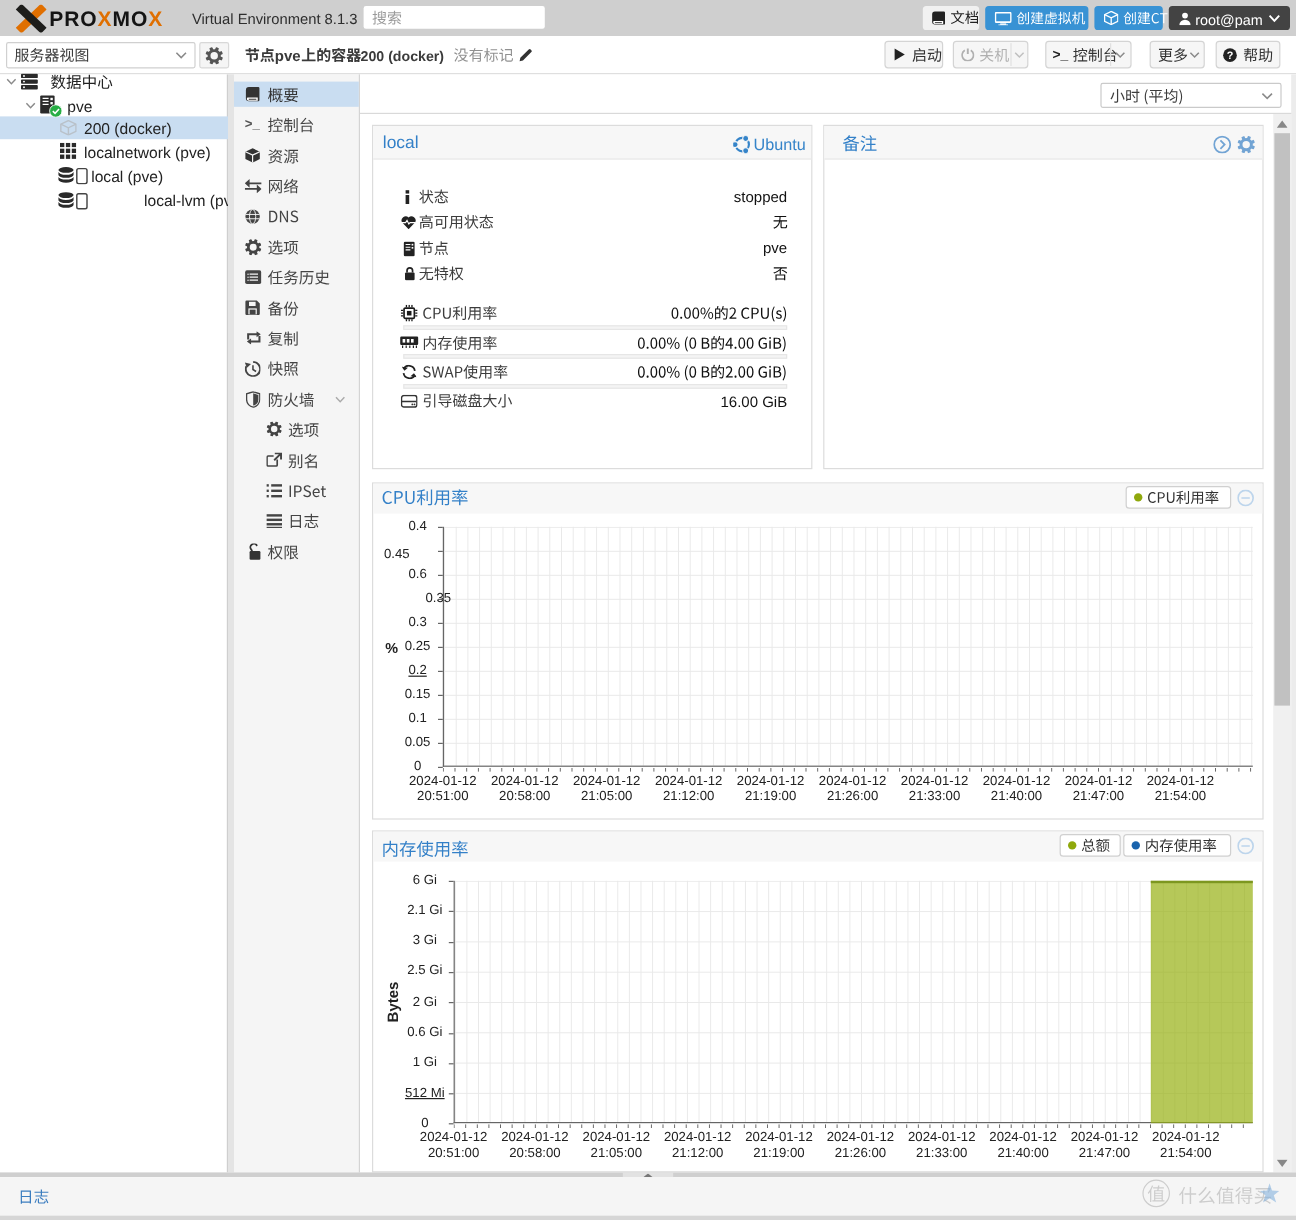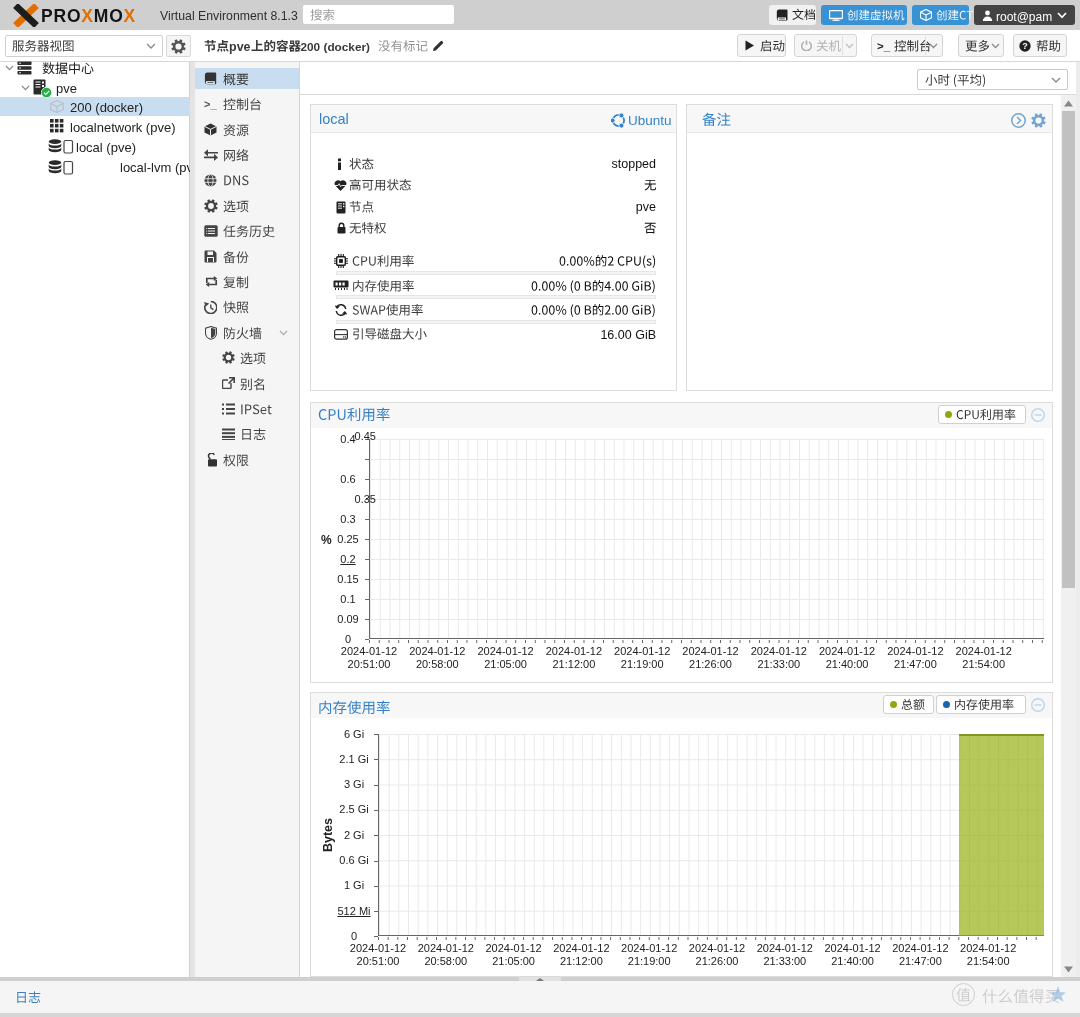--- a/index.html
+++ b/index.html
@@ -678,37 +678,37 @@
 <div style="position:absolute;left:743.8px;top:645px;width:70px;font:11px 'Liberation Sans',sans-serif;color:#222;line-height:13.2px;white-space:nowrap;text-align:center;">2024-01-12</div>
 <div style="position:absolute;left:743.8px;top:658px;width:70px;font:11px 'Liberation Sans',sans-serif;color:#222;line-height:13.2px;white-space:nowrap;text-align:center;">21:33:00</div>
 <div style="position:absolute;left:812.1px;top:645px;width:70px;font:11px 'Liberation Sans',sans-serif;color:#222;line-height:13.2px;white-space:nowrap;text-align:center;">2024-01-12</div>
 <div style="position:absolute;left:812.1px;top:658px;width:70px;font:11px 'Liberation Sans',sans-serif;color:#222;line-height:13.2px;white-space:nowrap;text-align:center;">21:40:00</div>
 <div style="position:absolute;left:880.4px;top:645px;width:70px;font:11px 'Liberation Sans',sans-serif;color:#222;line-height:13.2px;white-space:nowrap;text-align:center;">2024-01-12</div>
 <div style="position:absolute;left:880.4px;top:658px;width:70px;font:11px 'Liberation Sans',sans-serif;color:#222;line-height:13.2px;white-space:nowrap;text-align:center;">21:47:00</div>
 <div style="position:absolute;left:948.7px;top:645px;width:70px;font:11px 'Liberation Sans',sans-serif;color:#222;line-height:13.2px;white-space:nowrap;text-align:center;">2024-01-12</div>
 <div style="position:absolute;left:948.7px;top:658px;width:70px;font:11px 'Liberation Sans',sans-serif;color:#222;line-height:13.2px;white-space:nowrap;text-align:center;">21:54:00</div>
 <div style="position:absolute;left:320px;top:432.5px;width:56px;font:11px 'Liberation Sans',sans-serif;color:#222;line-height:13.2px;white-space:nowrap;text-align:center;">0.4</div>
 <div style="position:absolute;left:365px;top:439px;width:4px;height:1px;background:#666;"></div>
-<div style="position:absolute;left:320px;top:430px;width:56px;font:11px 'Liberation Sans',sans-serif;color:#222;line-height:13.2px;white-space:nowrap;text-align:right;">0.45</div>
+<div style="position:absolute;left:320px;top:456px;width:56px;font:11px 'Liberation Sans',sans-serif;color:#222;line-height:13.2px;white-space:nowrap;text-align:left;">0.45</div>
 <div style="position:absolute;left:365px;top:459px;width:4px;height:1px;background:#666;"></div>
 <div style="position:absolute;left:320px;top:472.5px;width:56px;font:11px 'Liberation Sans',sans-serif;color:#222;line-height:13.2px;white-space:nowrap;text-align:center;">0.6</div>
 <div style="position:absolute;left:365px;top:479px;width:4px;height:1px;background:#666;"></div>
 <div style="position:absolute;left:320px;top:492.5px;width:56px;font:11px 'Liberation Sans',sans-serif;color:#222;line-height:13.2px;white-space:nowrap;text-align:right;">0.35</div>
 <div style="position:absolute;left:365px;top:499px;width:4px;height:1px;background:#666;"></div>
 <div style="position:absolute;left:320px;top:512.5px;width:56px;font:11px 'Liberation Sans',sans-serif;color:#222;line-height:13.2px;white-space:nowrap;text-align:center;">0.3</div>
 <div style="position:absolute;left:365px;top:519px;width:4px;height:1px;background:#666;"></div>
 <div style="position:absolute;left:320px;top:532.5px;width:56px;font:11px 'Liberation Sans',sans-serif;color:#222;line-height:13.2px;white-space:nowrap;text-align:center;">0.25</div>
 <div style="position:absolute;left:365px;top:539px;width:4px;height:1px;background:#666;"></div>
 <div style="position:absolute;left:320px;top:552.5px;width:56px;font:11px 'Liberation Sans',sans-serif;color:#222;line-height:13.2px;white-space:nowrap;text-align:center;text-decoration:underline;">0.2</div>
 <div style="position:absolute;left:365px;top:559px;width:4px;height:1px;background:#666;"></div>
 <div style="position:absolute;left:320px;top:572.5px;width:56px;font:11px 'Liberation Sans',sans-serif;color:#222;line-height:13.2px;white-space:nowrap;text-align:center;">0.15</div>
 <div style="position:absolute;left:365px;top:579px;width:4px;height:1px;background:#666;"></div>
 <div style="position:absolute;left:320px;top:592.5px;width:56px;font:11px 'Liberation Sans',sans-serif;color:#222;line-height:13.2px;white-space:nowrap;text-align:center;">0.1</div>
 <div style="position:absolute;left:365px;top:599px;width:4px;height:1px;background:#666;"></div>
-<div style="position:absolute;left:320px;top:612.5px;width:56px;font:11px 'Liberation Sans',sans-serif;color:#222;line-height:13.2px;white-space:nowrap;text-align:center;">0.09</div>
+<div style="position:absolute;left:320px;top:612.5px;width:56px;font:11px 'Liberation Sans',sans-serif;color:#222;line-height:13.2px;white-space:nowrap;text-align:center;">0.05</div>
 <div style="position:absolute;left:365px;top:619px;width:4px;height:1px;background:#666;"></div>
 <div style="position:absolute;left:320px;top:632.5px;width:56px;font:11px 'Liberation Sans',sans-serif;color:#222;line-height:13.2px;white-space:nowrap;text-align:center;">0</div>
 <div style="position:absolute;left:365px;top:639px;width:4px;height:1px;background:#666;"></div>
 <div style="position:absolute;left:321px;top:532.5px;width:12px;font:bold 12px 'Liberation Sans',sans-serif;color:#222;line-height:14.4px;white-space:nowrap;font-weight:bold;">%</div>
 <div style="position:absolute;left:310px;top:692px;width:743px;height:285px;background:#fff;border:1px solid #dcdcdc;"></div>
 <div style="position:absolute;left:311px;top:693px;width:741px;height:25px;background:#f7f7f7;"></div>
 <svg style="position:absolute;left:318.0px;top:696.4px;overflow:visible" width="72.5" height="23.2" fill="#3380c8">
     <path transform="translate(0.00,16.89) scale(0.014500,-0.014500)" d="M99 669V-82H173V595H462C457 463 420 298 199 179C217 166 242 138 253 122C388 201 460 296 498 392C590 307 691 203 742 135L804 184C742 259 620 376 521 464C531 509 536 553 538 595H829V20C829 2 824 -4 804 -5C784 -5 716 -6 645 -3C656 -24 668 -58 671 -79C761 -79 823 -79 858 -67C892 -54 903 -30 903 19V669H539V840H463V669Z"></path>
     <path transform="translate(14.50,16.89) scale(0.014500,-0.014500)" d="M613 349V266H335V196H613V10C613 -4 610 -8 592 -9C574 -10 514 -10 448 -8C458 -29 468 -58 471 -79C557 -79 613 -79 647 -68C680 -56 689 -35 689 9V196H957V266H689V324C762 370 840 432 894 492L846 529L831 525H420V456H761C718 416 663 375 613 349ZM385 840C373 797 359 753 342 709H63V637H311C246 499 153 370 31 284C43 267 61 235 69 216C112 247 152 282 188 320V-78H264V411C316 481 358 557 394 637H939V709H424C438 746 451 784 462 821Z"></path>
     <path transform="translate(29.00,16.89) scale(0.014500,-0.014500)" d="M599 836V729H321V660H599V562H350V285H594C587 230 572 178 540 131C487 168 444 213 413 265L350 244C387 180 436 126 495 81C449 39 381 4 284 -21C300 -37 321 -66 330 -83C434 -52 506 -10 557 39C658 -22 784 -62 927 -82C937 -60 956 -31 972 -14C828 2 702 37 601 92C641 151 659 216 667 285H929V562H672V660H962V729H672V836ZM420 499H599V394L598 349H420ZM672 499H857V349H671L672 394ZM278 842C219 690 122 542 21 446C34 428 55 389 63 372C101 410 138 454 173 503V-84H245V612C284 679 320 749 348 820Z"></path>

